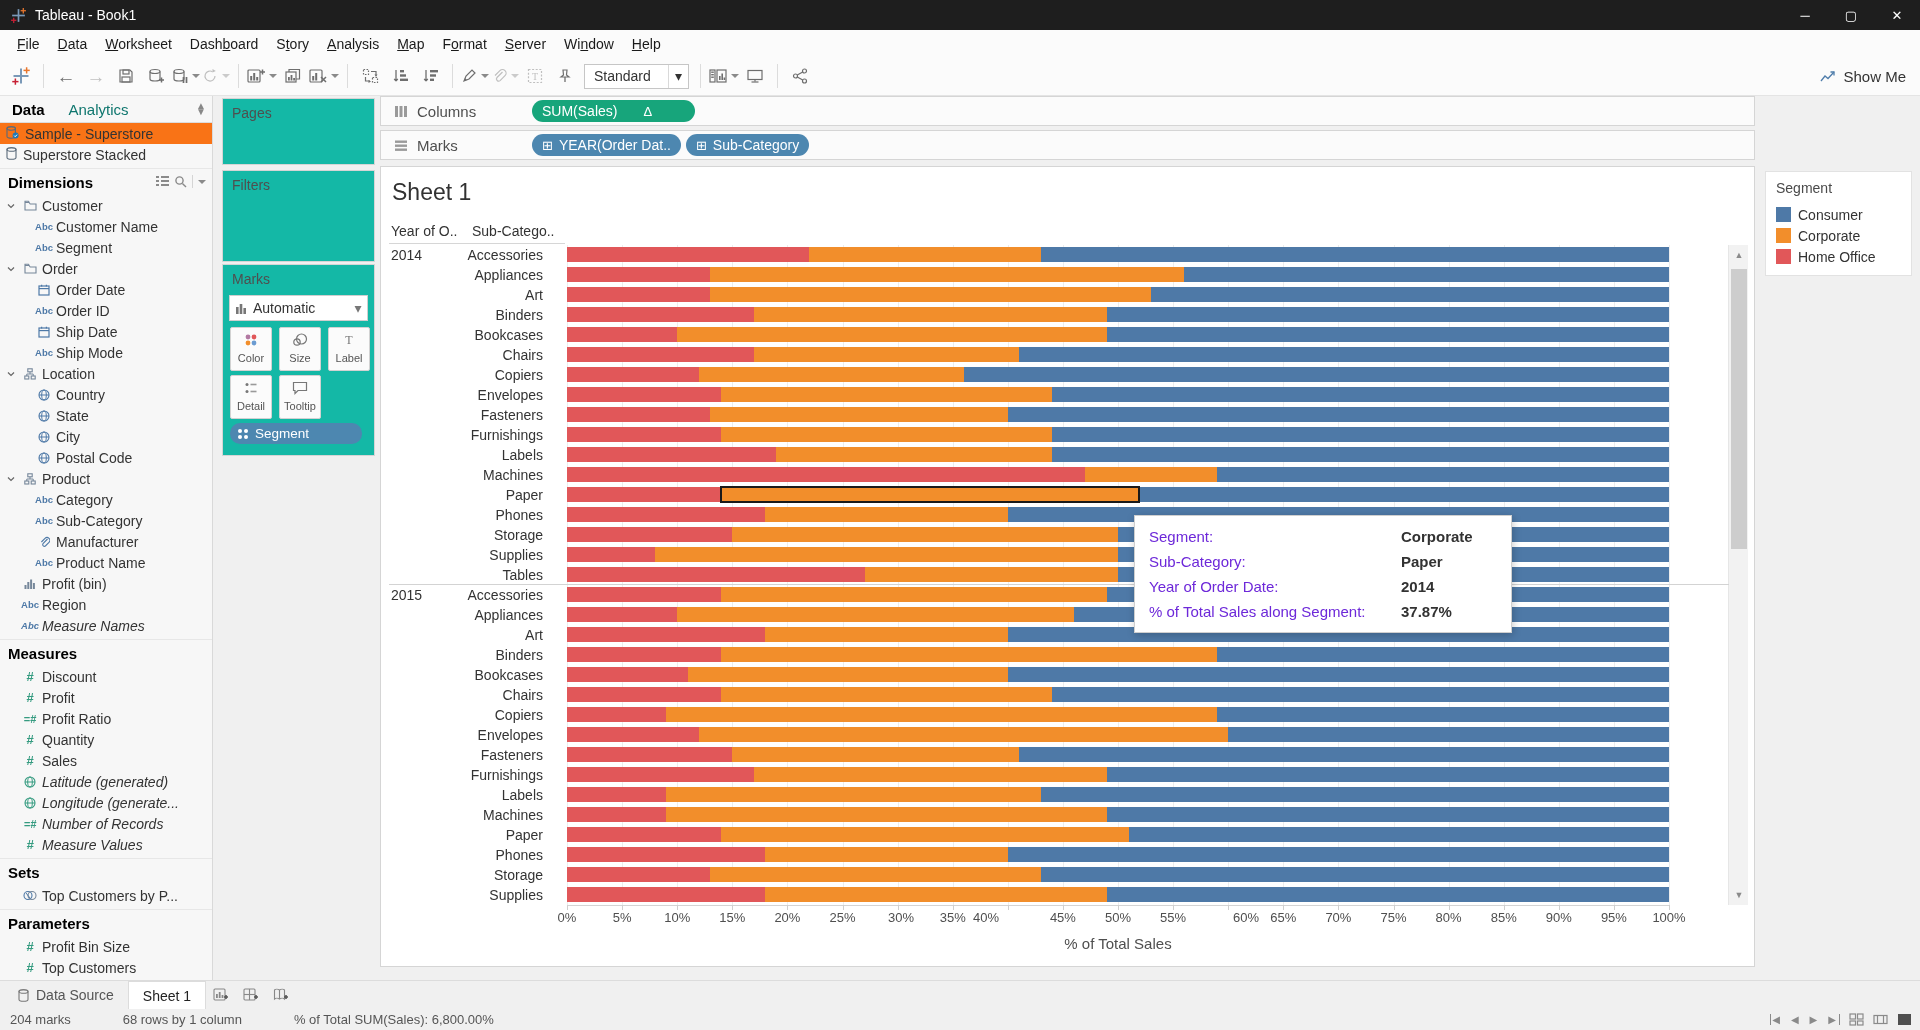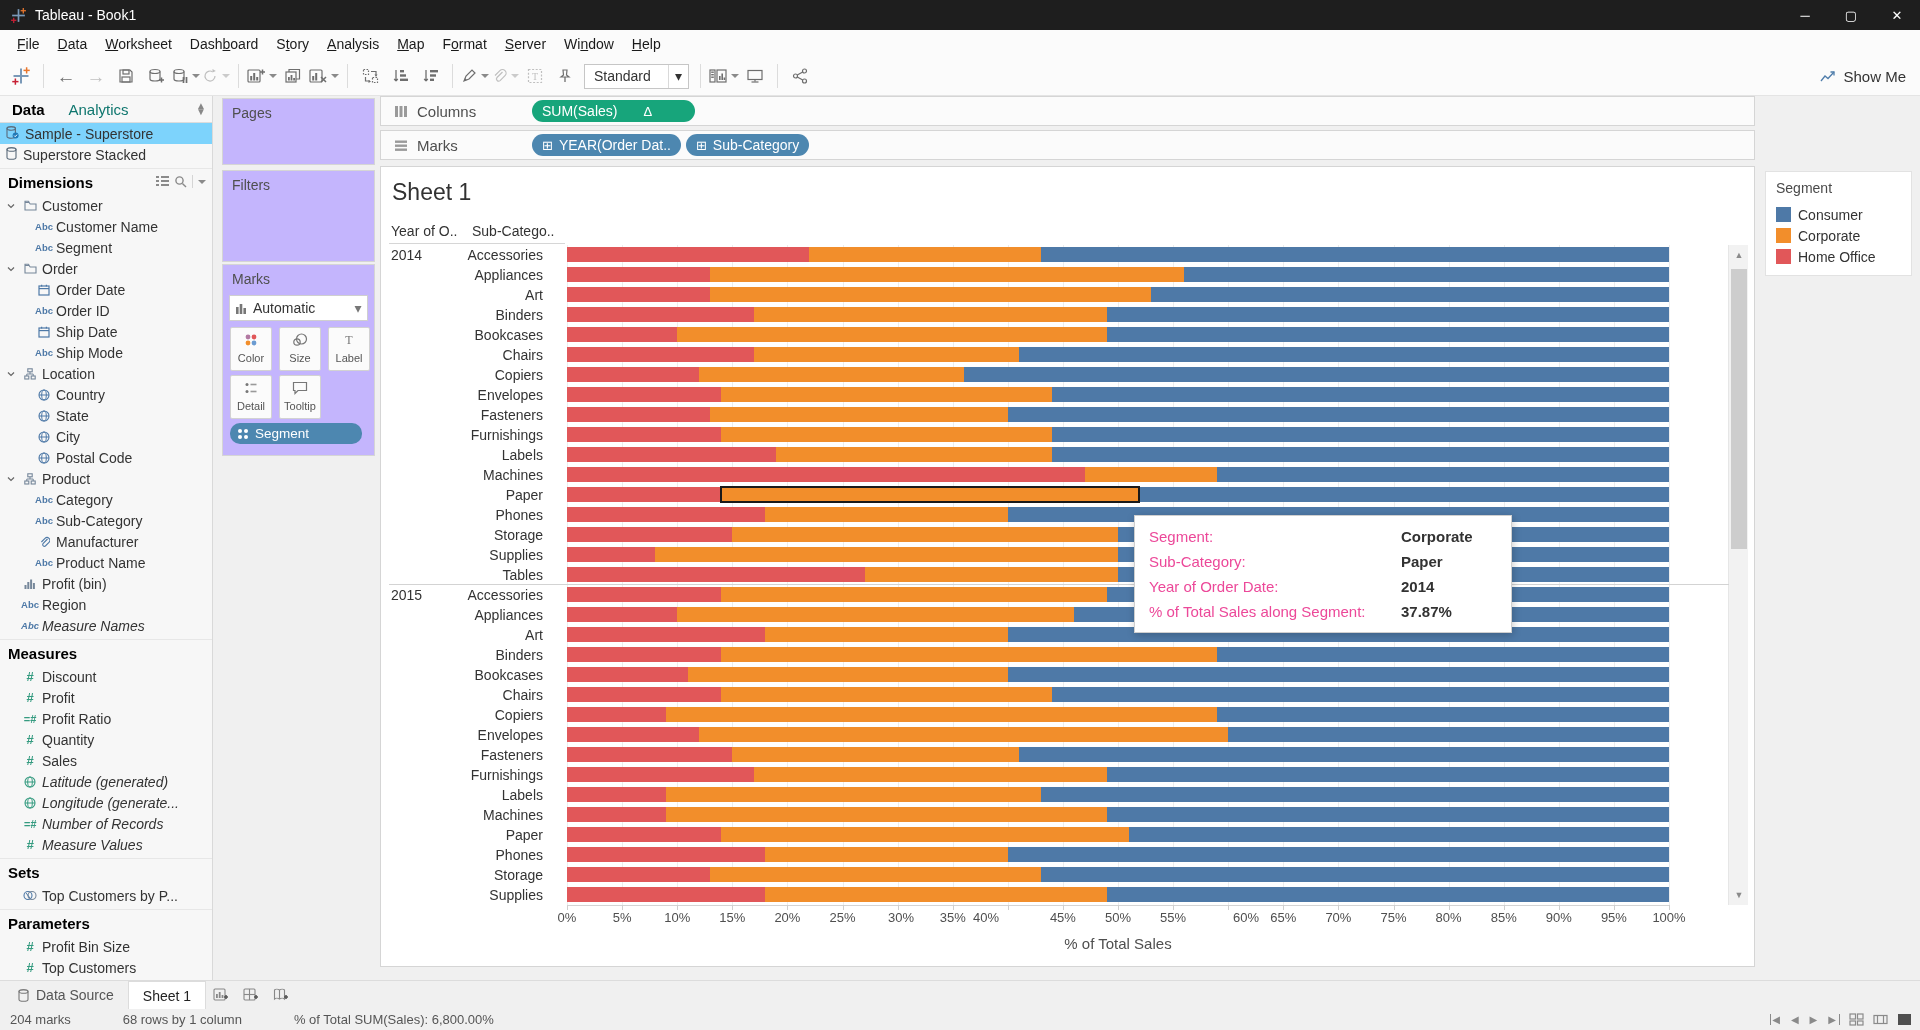--- a/index.html
+++ b/index.html
@@ -42,34 +42,34 @@
   .main { position:absolute; left:0; top:96px; width:1920px; height:884px; background:#f0f0f0; }
 
   
   .datapane { position:absolute; left:0; top:0; width:213px; height:884px; background:#f7f7f7;
     border-right:1px solid #d9d9d9; font-size:14px; }
   .dp-tabs { height:27px; display:flex; align-items:center; border-bottom:1px solid #dcdcdc; position:relative; }
   .dp-tab { padding:4px 12px; font-size:15px; color:#0f766e; }
   .dp-tab.active { font-weight:bold; color:#000; }
   .dp-spread { position:absolute; right:6px; top:7px; color:#888; font-size:10px; line-height:6px; text-align:center; }
   .dp-src { height:21px; display:flex; align-items:center; padding-left:6px; gap:6px; color:#333; }
-  .dp-src.selected { background:#7dd3fc; }
+  .dp-src.selected { background:#f97316; }
   .dp-header { height:27px; display:flex; align-items:center; padding-left:8px; font-size:15px;
     font-weight:bold; color:#000; position:relative; border-top:1px solid #e7e7e7; margin-top:3px; }
   .dp-hicons { position:absolute; right:6px; top:6px; display:flex; align-items:center; gap:5px; color:#777; }
   .dp-row { height:21px; display:flex; align-items:center; color:#333; white-space:nowrap; }
   .dp-row .caret-sp { width:14px; display:flex; justify-content:center; margin-left:4px; flex:none; }
   .dp-row .ficon { width:24px; display:flex; justify-content:center; flex:none; }
   .dp-row.it { font-style:italic; }
   .abc { font-size:9.5px; font-weight:bold; color:#4e79a7; letter-spacing:0; }
   .hashic { font-size:13px; font-weight:bold; color:#359b80; }
   .hashic.small { font-size:11px; }
 
   
-  .card { position:absolute; left:222px; width:153px; background:#c4b5fd; border:1px solid #d5d5d5;
+  .card { position:absolute; left:222px; width:153px; background:#14b8a6; border:1px solid #d5d5d5;
     font-size:14px; color:#4f4f4f; }
   .card .cardlabel { padding:6px 0 0 9px; }
   .marksdrop { margin:8px 6px 0 6px; height:26px; background:#fff; border:1px solid #cfcfcf;
     display:flex; align-items:center; font-size:14px; color:#333; }
   .marksdrop .lbl { flex:1; padding-left:6px; }
   .marksdrop .dd { width:18px; text-align:center; color:#777; }
   .mbtn { position:absolute; width:42px; height:44px; background:#fbfbfb; border:1px solid #d2d2d2;
     border-radius:2px; text-align:center; }
   .mbtn .micon { height:24px; display:flex; align-items:center; justify-content:center; }
   .mbtn .mlabel { font-size:11px; color:#555; }
@@ -113,21 +113,21 @@
   .vscroll { position:absolute; left:1347px; top:78px; width:20px; height:660px; background:#f2f2f2;
     border-left:1px solid #e6e6e6; }
   .vbtn { position:absolute; left:0; width:20px; height:20px; display:flex; align-items:center;
     justify-content:center; color:#8a8a8a; font-size:9px; }
   .vthumb { position:absolute; left:2px; top:24px; width:16px; height:280px; background:#cdcdcd; }
 
   
   .tooltip { position:absolute; left:753px; top:348px; width:378px; background:#fff;
     border:1px solid #cfcfcf; box-shadow:1px 2px 8px rgba(0,0,0,.22); padding:8px 14px; z-index:5; }
   .ttrow { display:flex; line-height:25px; font-size:15px; }
-  .ttlabel { width:252px; color:#ec4899; flex:none; }
+  .ttlabel { width:252px; color:#6d28d9; flex:none; }
   .ttvalue { color:#323232; font-weight:bold; }
 
   
   .legendcard { position:absolute; left:1765px; top:75px; width:147px; background:#ffffff;
     border:1px solid #e2e2e2; padding:8px 0 8px 10px; }
   .legendtitle { font-size:14px; color:#4a4a4a; margin-bottom:8px; }
   .legrow { display:flex; align-items:center; gap:7px; height:21px; font-size:14px; color:#333; }
   .legswatch { width:15px; height:15px; flex:none; }
 
   

